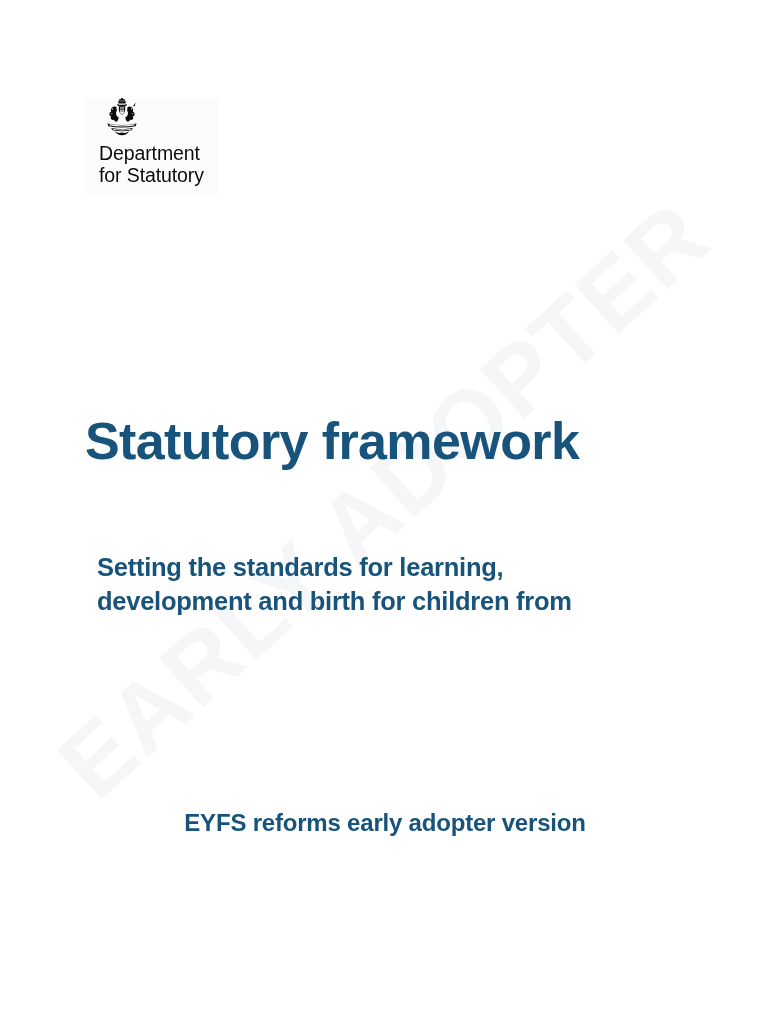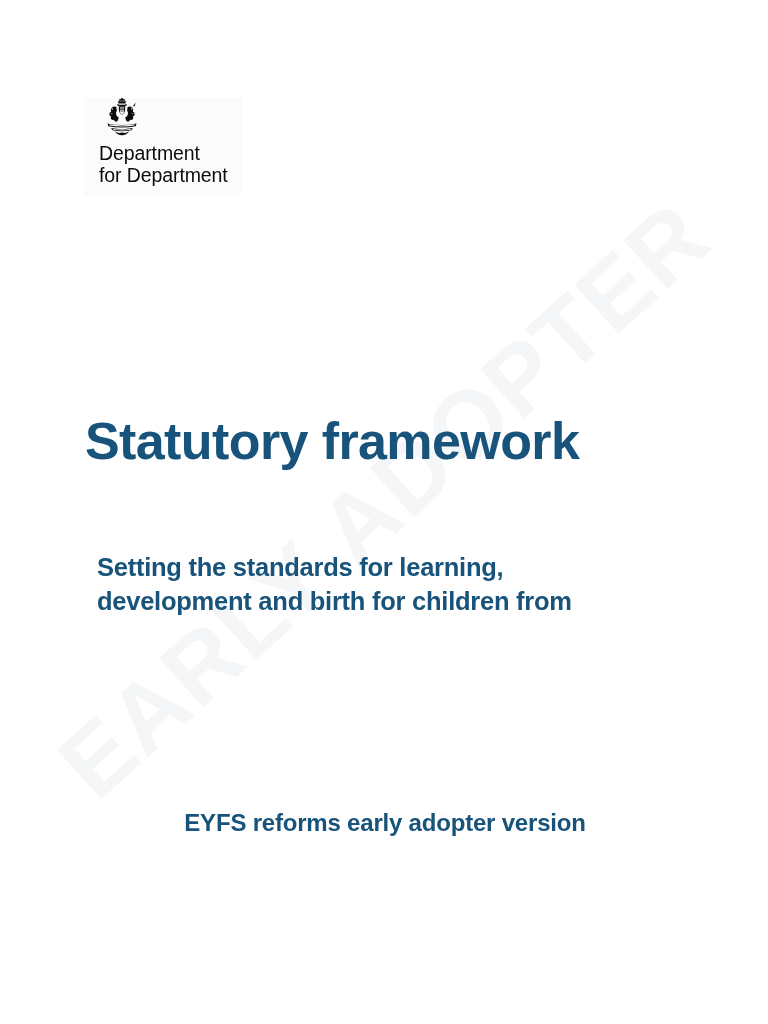--- a/index.html
+++ b/index.html
@@ -156,21 +156,21 @@
             <path d="M18 56 q32 7 64 0 l-2 6 q-30 6 -60 0 z"></path>
             <path d="M22 58 q28 5 56 0 l-1 2.6 q-27 4.6 -54 0 z" fill="#ffffff"></path>
             <path d="M26 66 q24 5 48 0 l-3 5 q-21 4 -42 0 z"></path>
             <path d="M29 67.5 q21 4 42 0 l-1.6 2.4 q-19 3.4 -38 0 z" fill="#ffffff"></path>
 
             <path d="M34 73 q8 6 16 3 q8 3 16 -3 q-6 9 -16 9 q-10 0 -16 -9 z"></path>
           </g>
         </svg>
       </div>
       <div class="logo-text">Department</div>
-      <div class="logo-text">for Department</div>
+      <div class="logo-text">for Statutory</div>
     </div>
   </div>
 
   <div class="title-area">
     <h1 class="doc-title">
       <span>Statutory framework</span><br>
       <br>
     </h1>
     <p class="doc-subtitle">
       <span>Setting the standards for learning,</span><br>

